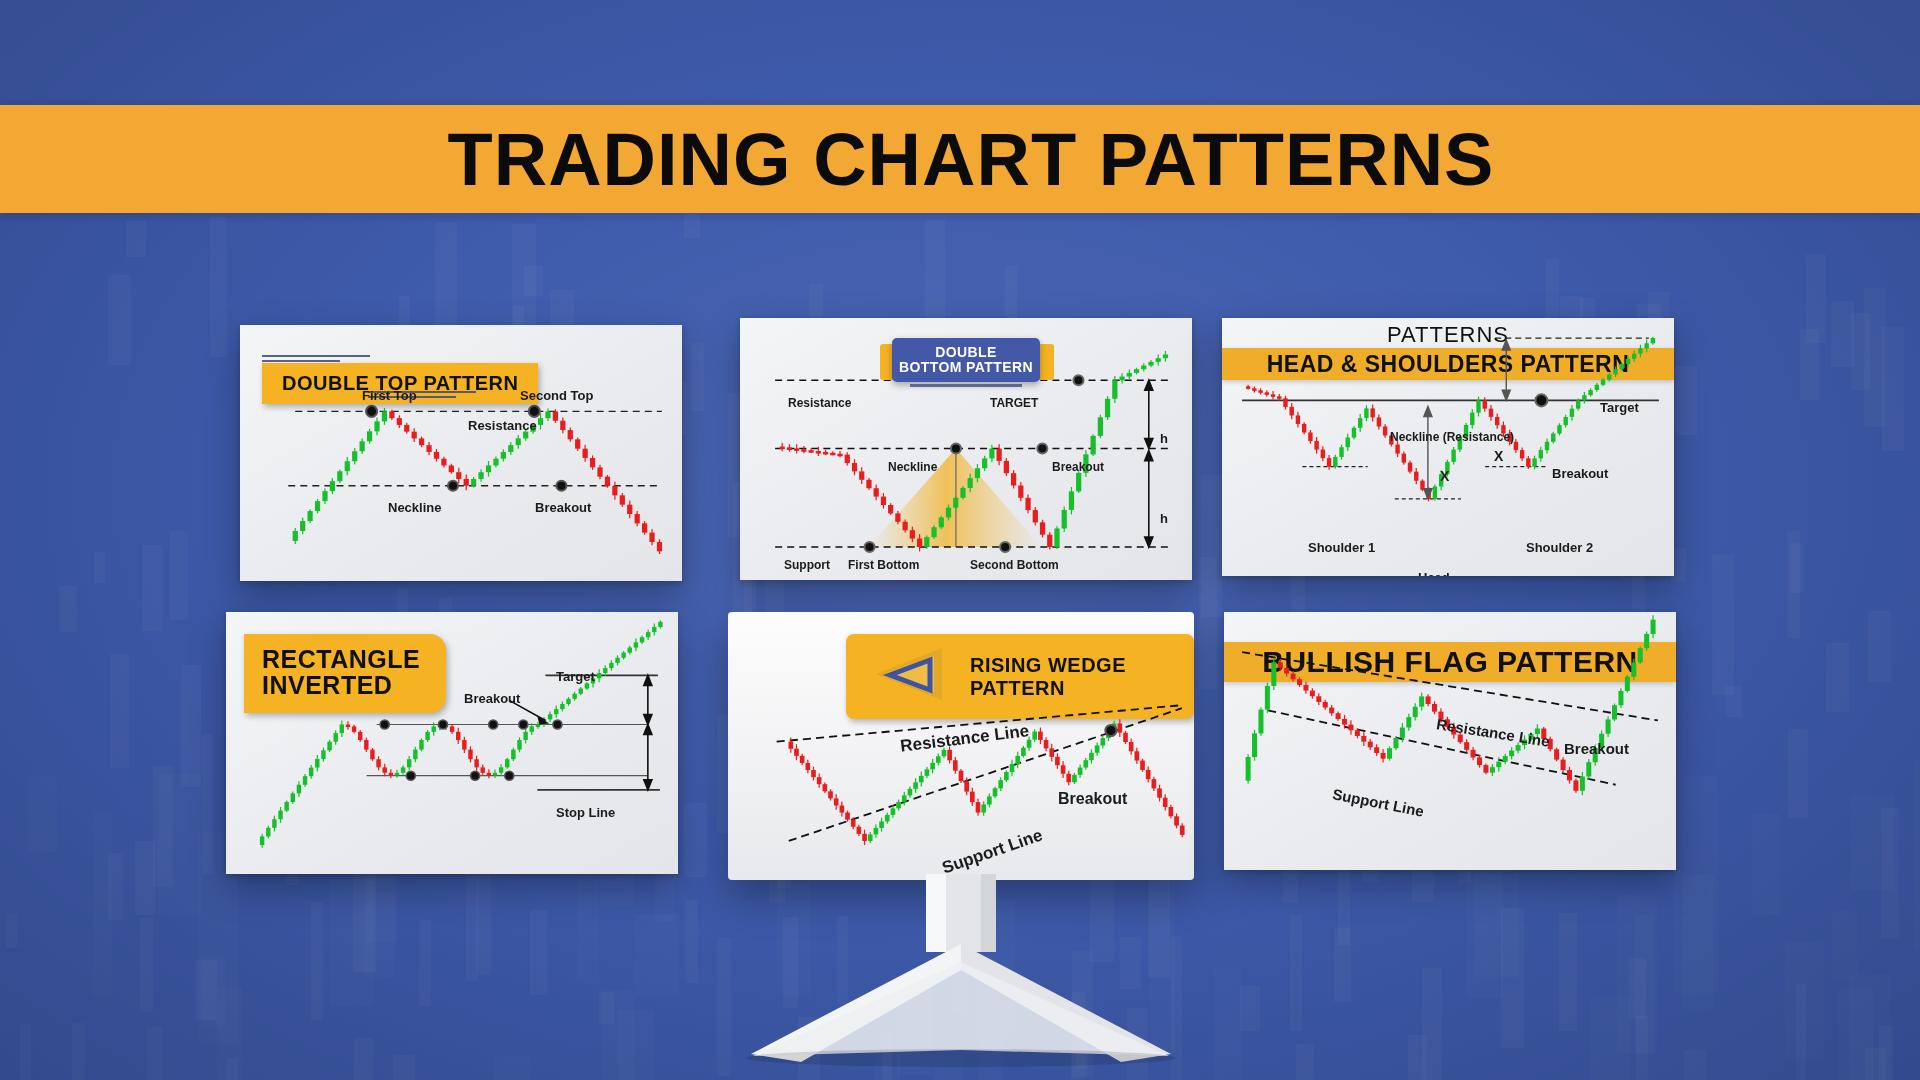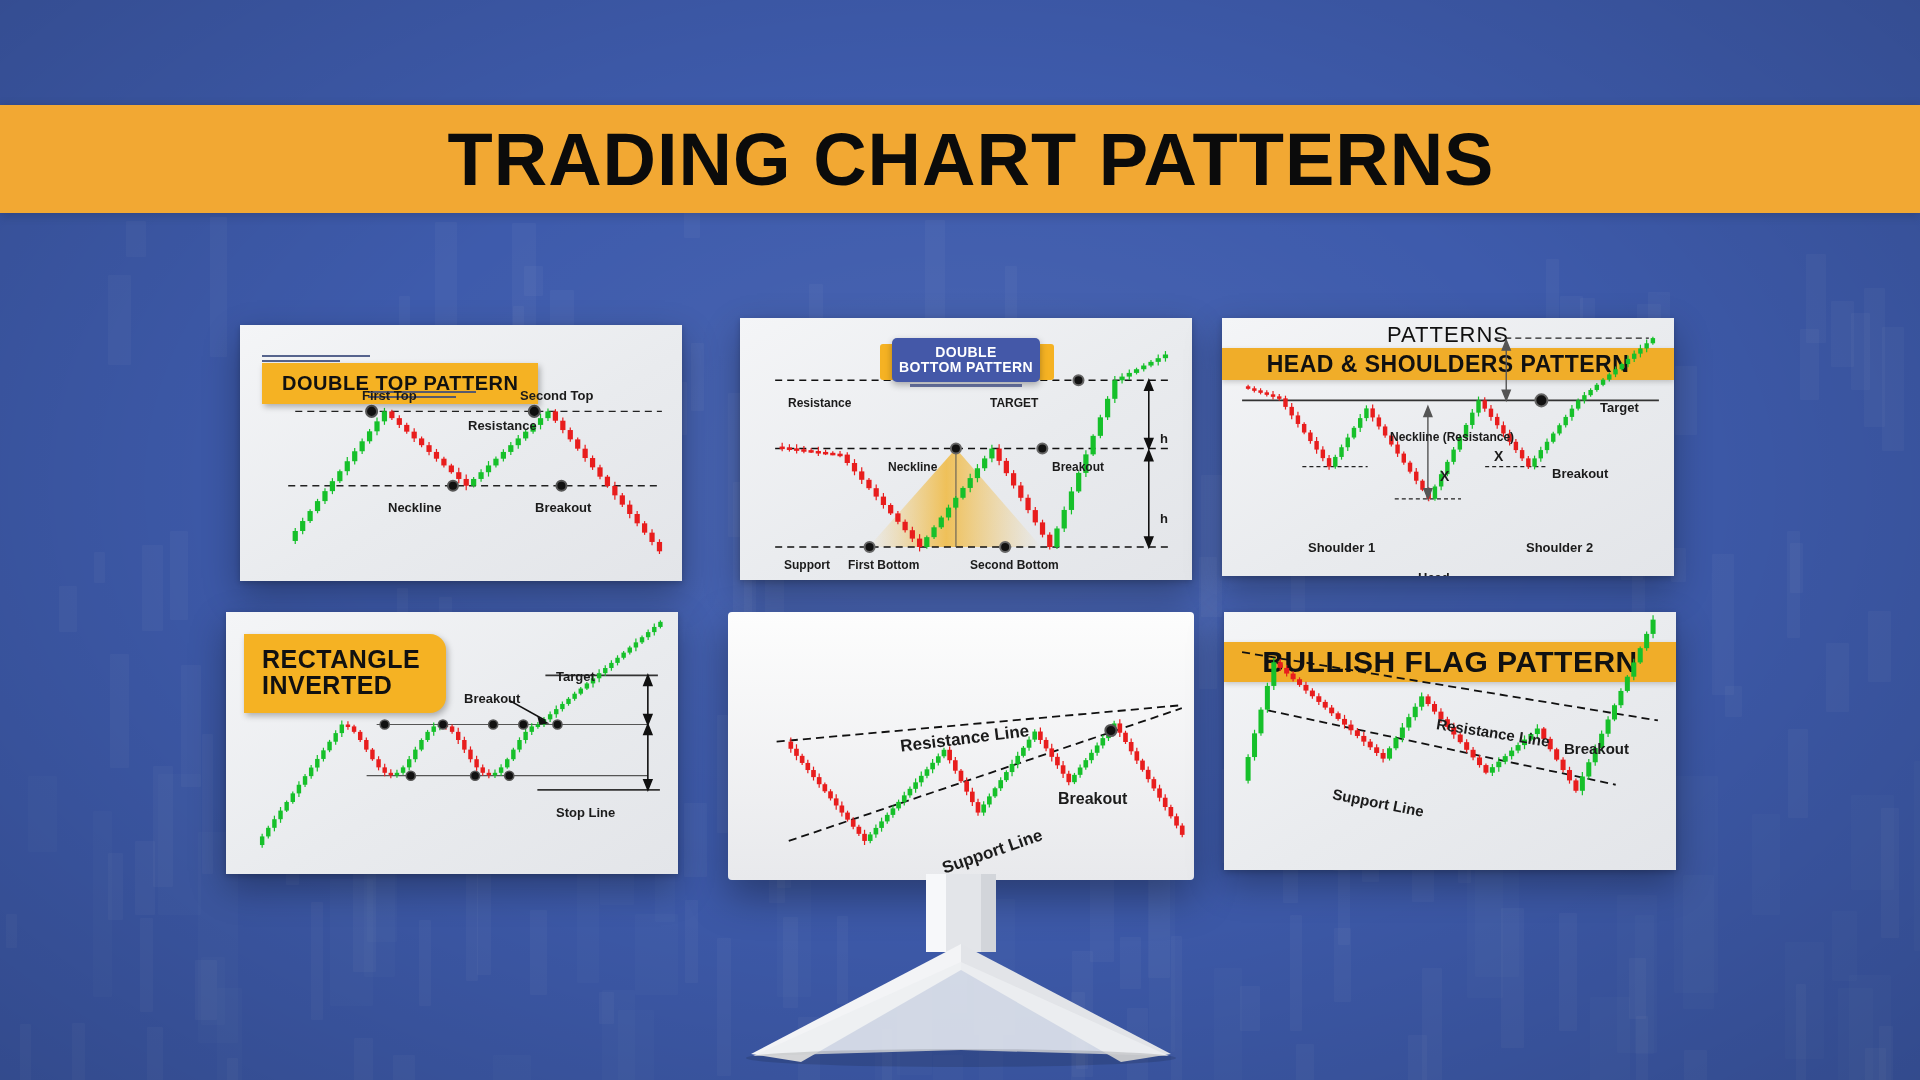--- a/index.html
+++ b/index.html
@@ -916,20 +916,30 @@
           <circle cx="282" cy="163" r="4.5"></circle>
       </g>
     </svg>
   </div>
   <div class="lbl" id="rc-l1" style="left: 330px; top: 57px; font-size: 13px;">Target</div>
   <div class="lbl" id="rc-l2" style="left: 238px; top: 79px; font-size: 13px;">Breakout</div>
   <div class="lbl" id="rc-l3" style="left: 330px; top: 193px; font-size: 13px;">Stop Line</div>
 </div>
 
 <div class="card monitor-bezel" id="card5" style="left: 728px; top: 612px; width: 466px; height: 268px;">
+  <div class="badge-yellow" id="b5" style="left: 118px; top: 22px; padding: 10px 26px; font-size: 20px; border-radius: 8px; gap: 12px; letter-spacing: 0.5px;">
+    <span id="wedge-icon">
+      <svg width="86" height="60" viewBox="0 0 86 60">
+        <polygon points="4,30 70,4 70,56" fill="#e0a92a"></polygon>
+        <polygon points="14,30 62,12 62,48" fill="#f0bc46"></polygon>
+        <polygon points="18,31 58,16 58,46" fill="none" stroke="#3f53a5" stroke-width="5"></polygon>
+      </svg>
+    </span>
+    <span id="b5txt">RISING WEDGE PATTERN</span>
+  </div>
   <div class="plot">
     <svg class="svgwrap" viewBox="0 0 460 250" preserveAspectRatio="none">
       <line x1="48" y1="128" x2="448" y2="92" stroke="#111" stroke-width="1.8" stroke-dasharray="8,5"></line>
       <line x1="60" y1="226" x2="448" y2="95" stroke="#111" stroke-width="1.8" stroke-dasharray="8,5"></line>
       <g id="rw-candles">
           <line x1="62" y1="123.9619598765432" x2="62" y2="139.0380401234568" stroke="#e81d1d" stroke-width="1.2"></line>
           <rect x="59.7" y="128" width="4.6" height="7" fill="#e81d1d"></rect>
           <line x1="67.6" y1="130.5548482510288" x2="67.6" y2="146.4451517489712" stroke="#e81d1d" stroke-width="1.2"></line>
           <rect x="65.3" y="135" width="4.6" height="7" fill="#e81d1d"></rect>
           <line x1="73.2" y1="140.0096193415638" x2="73.2" y2="150.9903806584362" stroke="#e81d1d" stroke-width="1.2"></line>

